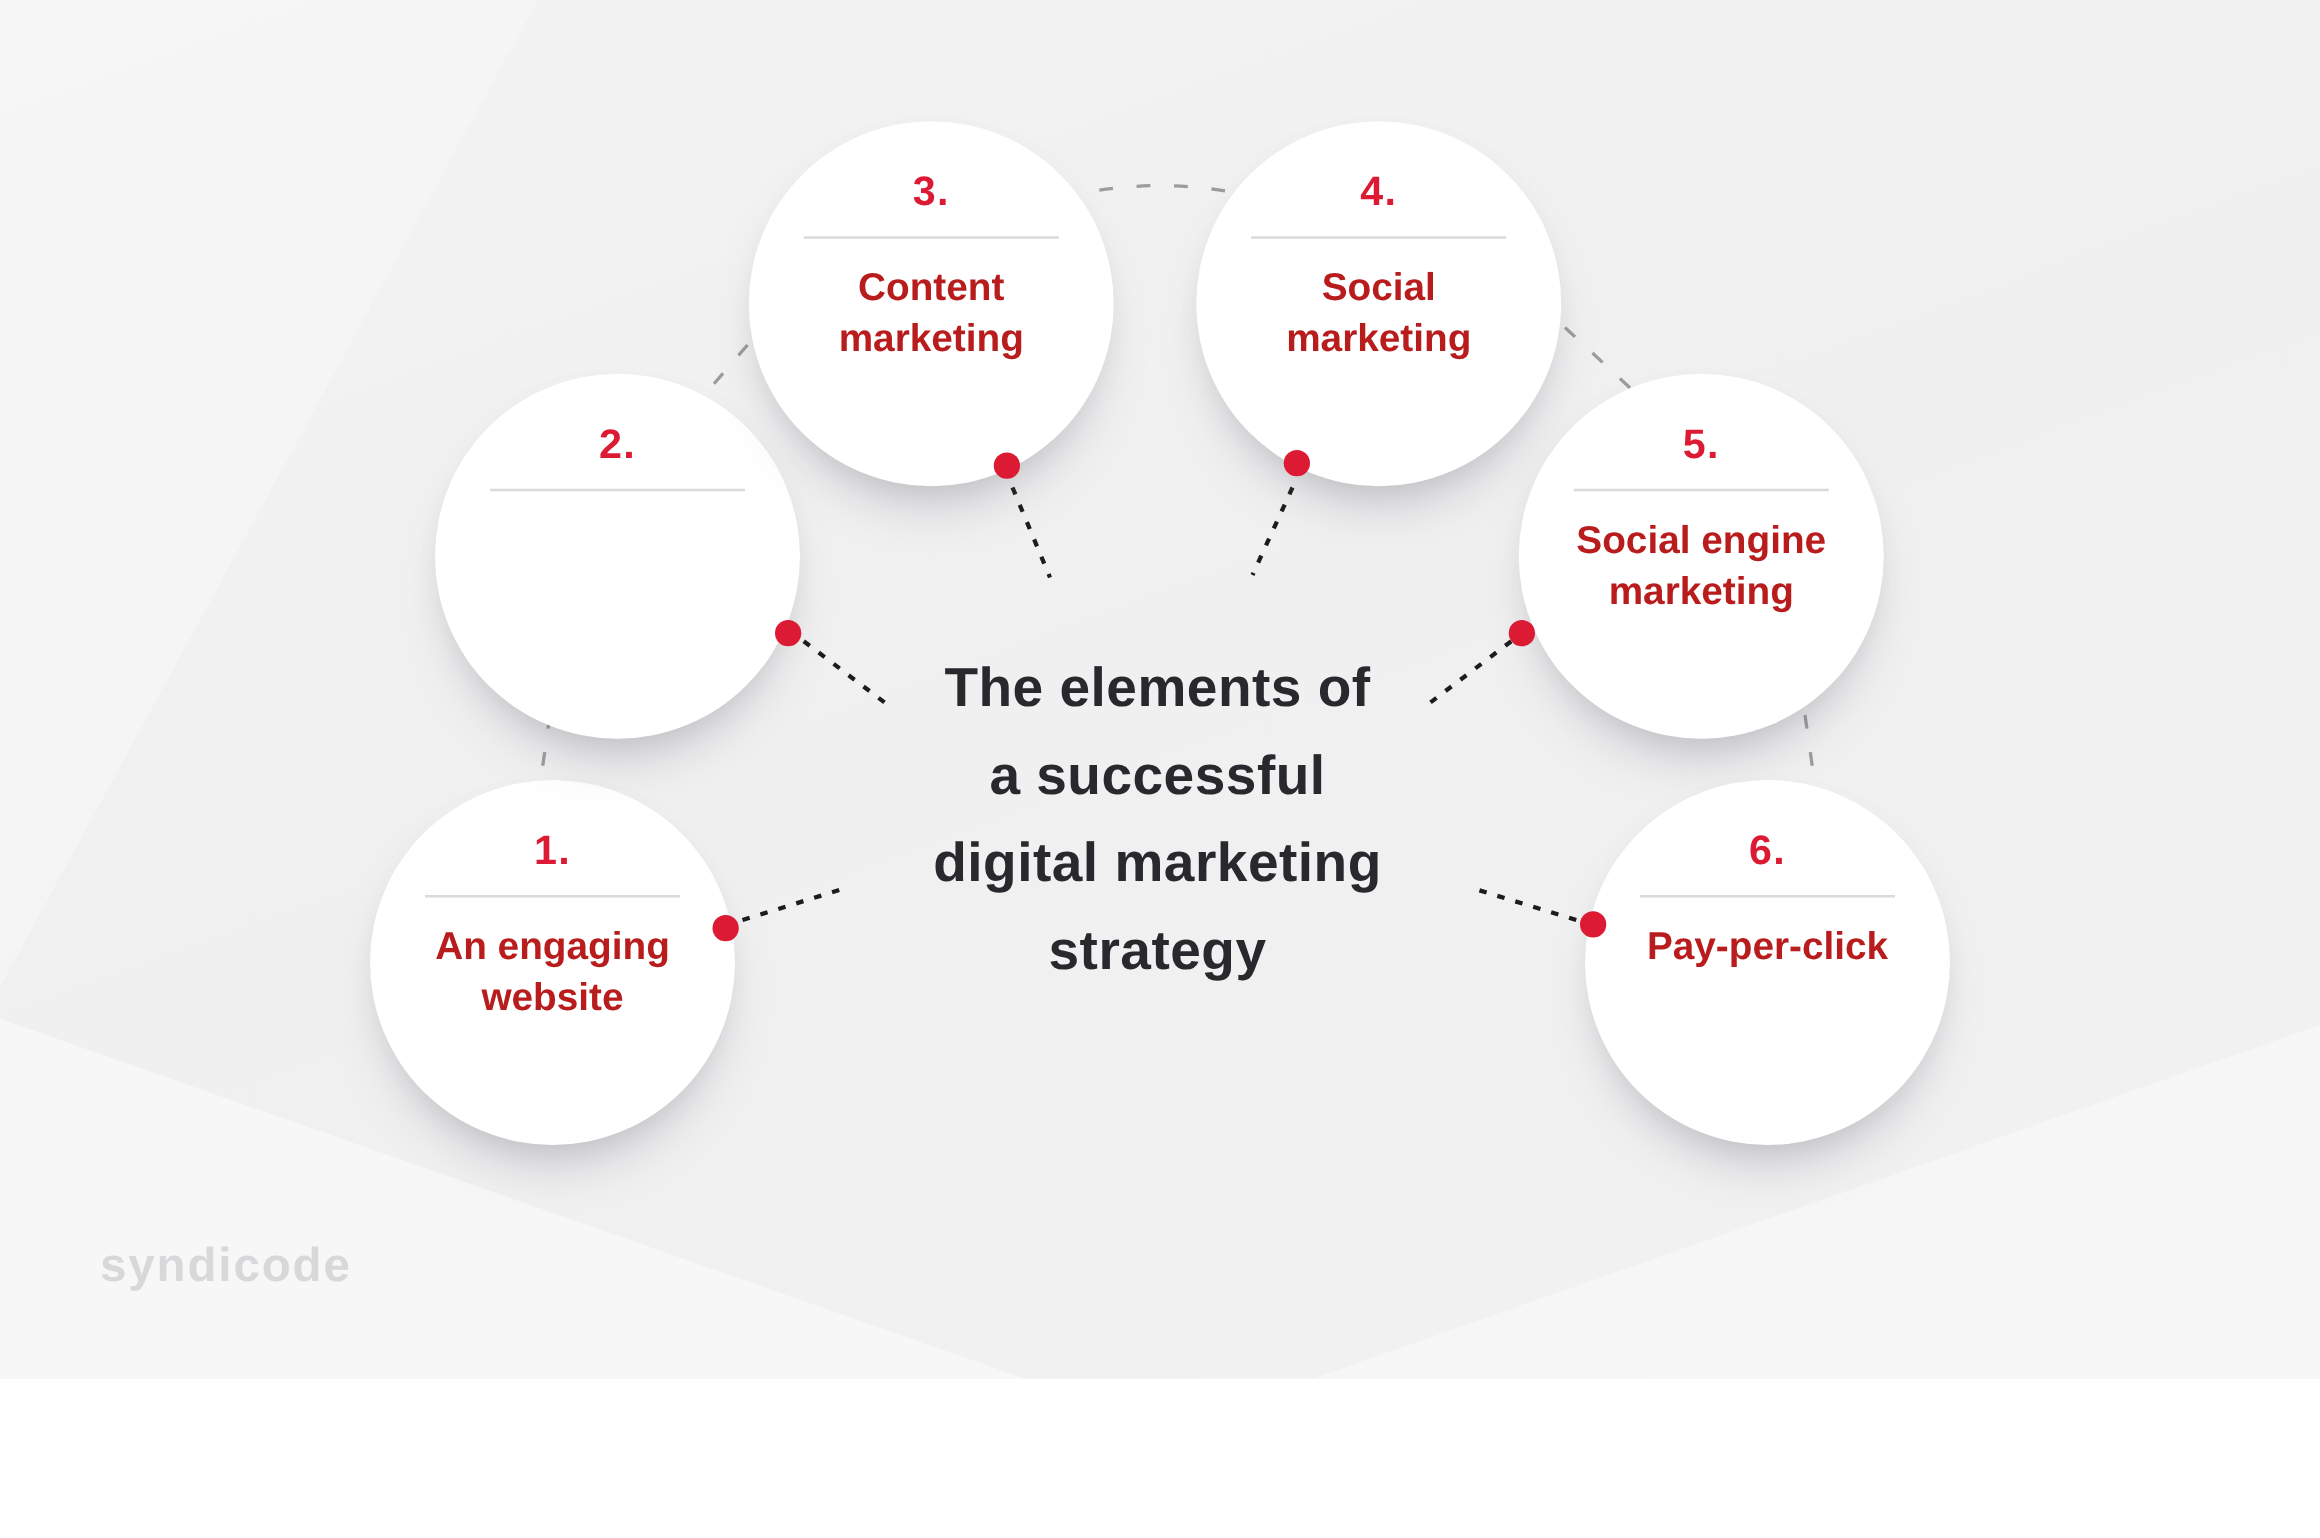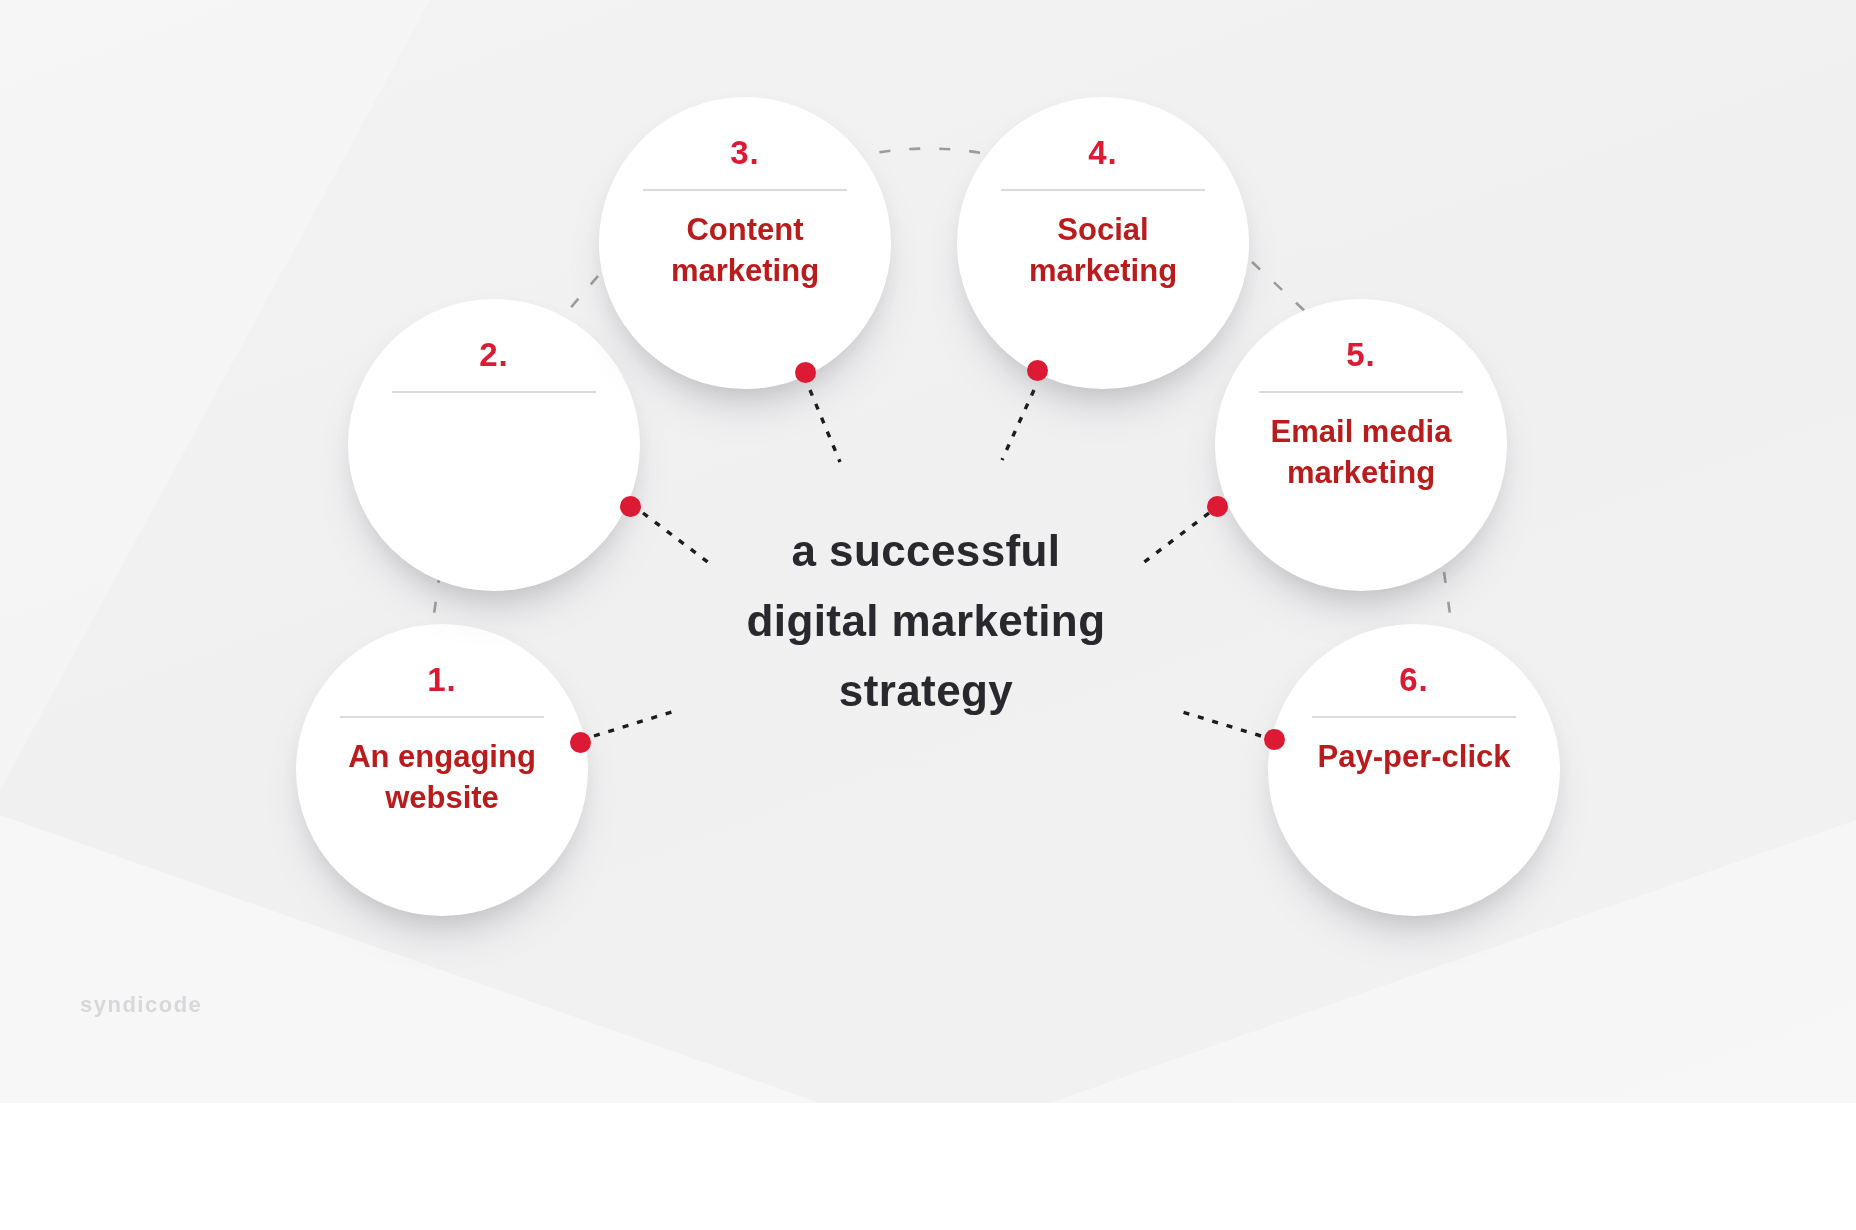--- a/index.html
+++ b/index.html
@@ -100,21 +100,21 @@
     font-weight: 700;
     color: #28282d;
     letter-spacing: 0.4px;
   }
   .title span { display: block; }
 
   .brand {
     position: absolute;
     left: 80px;
     top: 992px;
-    font-size: 22px;
+    font-size: 38px;
     font-weight: 800;
     letter-spacing: 1.5px;
     color: #d8d8da;
   }
 </style>
 </head>
 <body>
 
 <div class="canvas">
 
@@ -169,21 +169,21 @@
     <div class="label">
       <span>Social</span>
       <span>marketing</span>
     </div>
   </div>
 
   <div class="circle c5">
     <div class="num">5.</div>
     <div class="divider"></div>
     <div class="label">
-      <span>Email media</span>
+      <span>Social engine</span>
       <span>marketing</span>
     </div>
   </div>
 
   <div class="circle c6">
     <div class="num">6.</div>
     <div class="divider"></div>
     <div class="label">
       <span>Pay-per-click</span>
       <span></span>
@@ -191,20 +191,21 @@
   </div>
 
   <div class="dot d1"></div>
   <div class="dot d2"></div>
   <div class="dot d3"></div>
   <div class="dot d4"></div>
   <div class="dot d5"></div>
   <div class="dot d6"></div>
 
   <div class="title">
+    <span>The elements of</span>
     <span>a successful</span>
     <span>digital marketing</span>
     <span>strategy</span>
   </div>
 
   <div class="brand">syndicode</div>
 
 </div>
 
 </body></html>

